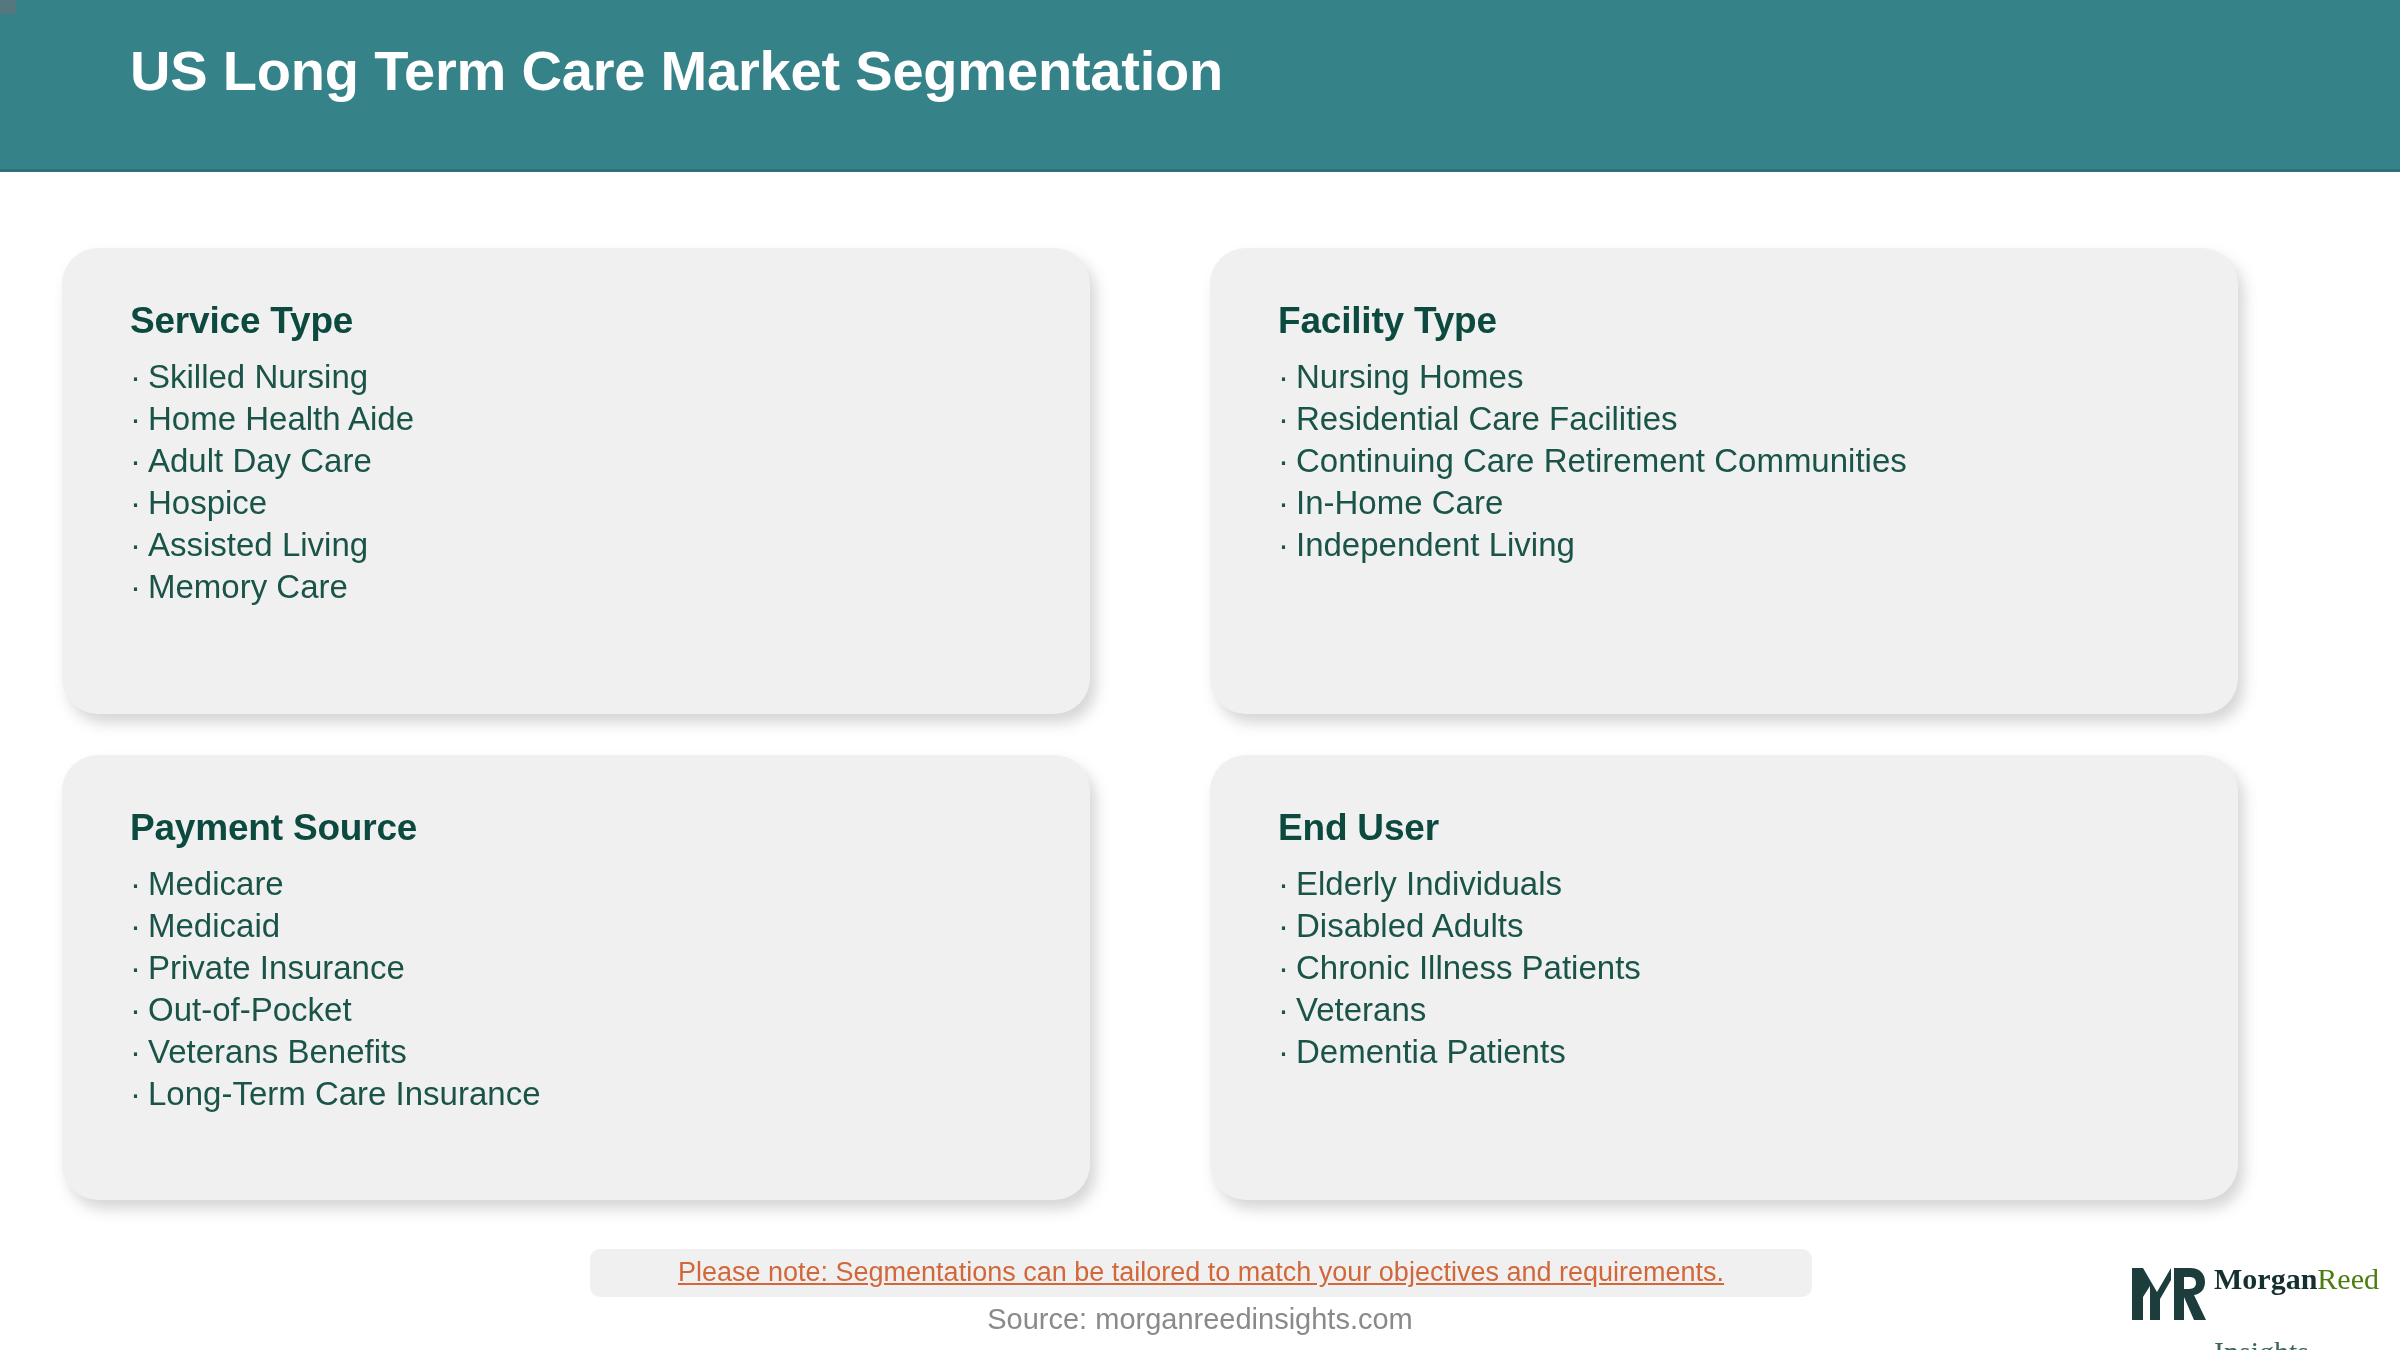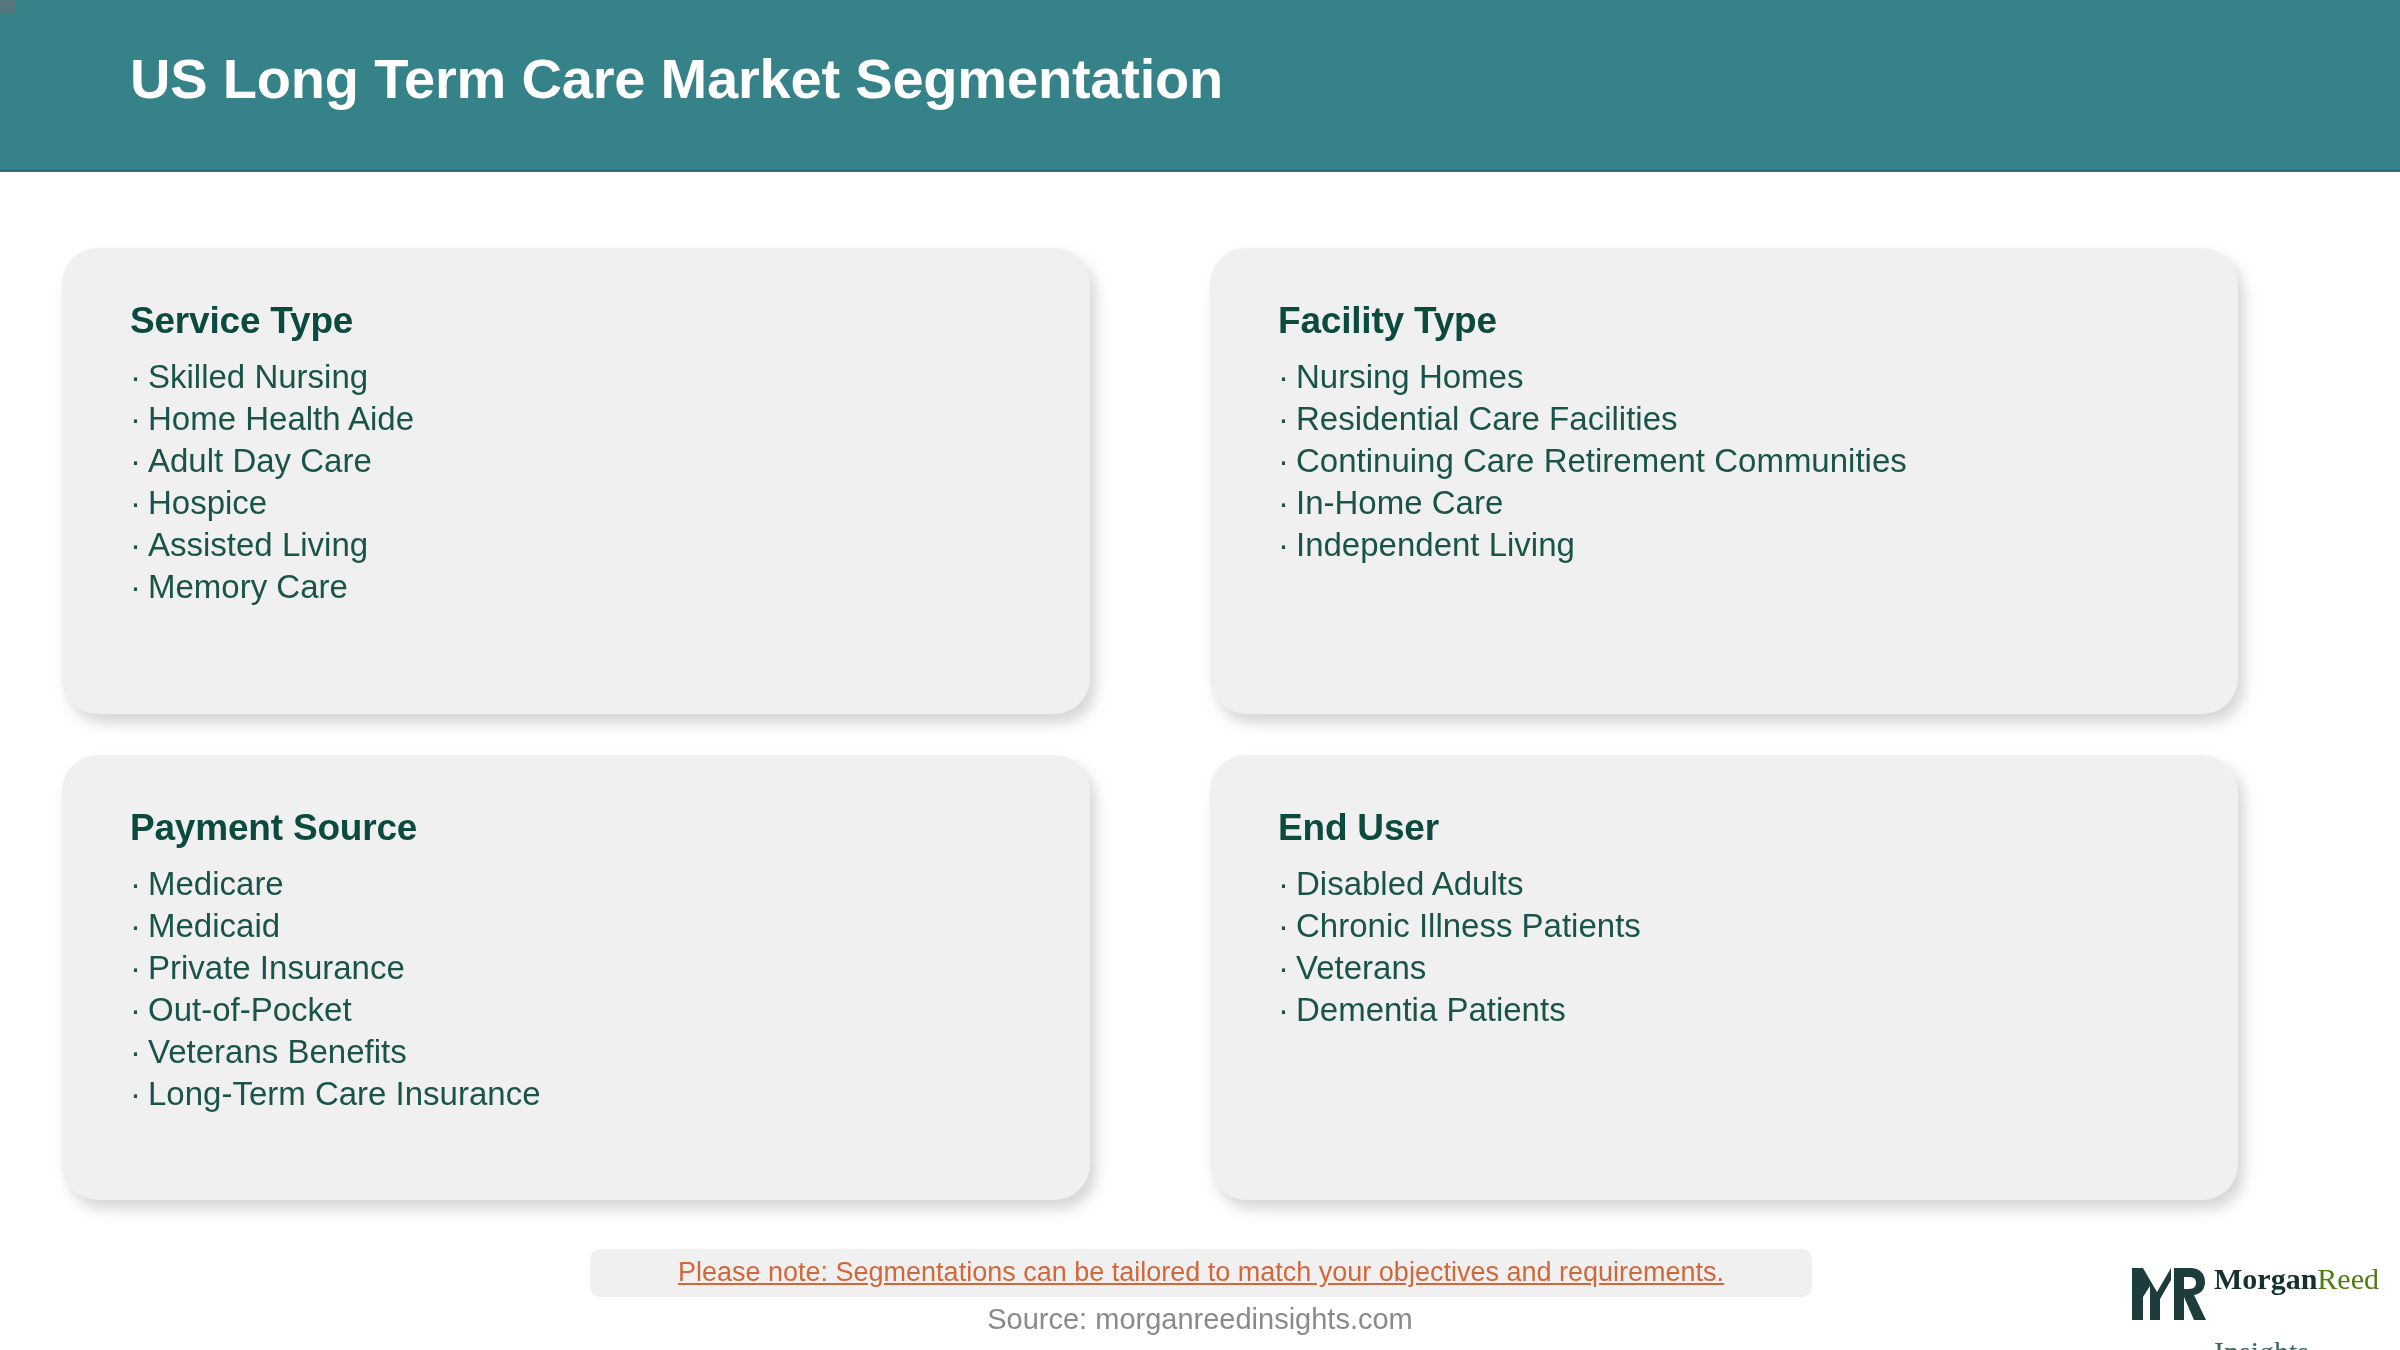--- a/index.html
+++ b/index.html
@@ -31,21 +31,21 @@
   #header-notch {
     position: absolute;
     left: 0; top: 0;
     width: 16px; height: 14px;
     background: #6f6f72;
     opacity: .55;
   }
   #header-title {
     position: absolute;
     left: 130px;
-    top: 46px;
+    top: 38px;
     font-size: 56px;
     font-weight: bold;
     color: #ffffff;
     letter-spacing: -0.2px;
     white-space: nowrap;
   }
 
   
   .card {
     position: absolute;
@@ -203,20 +203,21 @@
         <li><span class="bullet-dot">·</span><span>Veterans Benefits</span></li>
         <li><span class="bullet-dot">·</span><span>Long-Term Care Insurance</span></li>
       </ul>
     </div>
   </div>
 
   <div class="card" id="card-3">
     <div class="card-inner">
       <div class="card-title">End User</div>
       <ul class="card-list">
+        <li><span class="bullet-dot">·</span><span>Elderly Individuals</span></li>
         <li><span class="bullet-dot">·</span><span>Disabled Adults</span></li>
         <li><span class="bullet-dot">·</span><span>Chronic Illness Patients</span></li>
         <li><span class="bullet-dot">·</span><span>Veterans</span></li>
         <li><span class="bullet-dot">·</span><span>Dementia Patients</span></li>
       </ul>
     </div>
   </div>
 
   <div id="note-pill">
     <div id="note-text">Please note: Segmentations can be tailored to match your objectives and requirements.</div>

